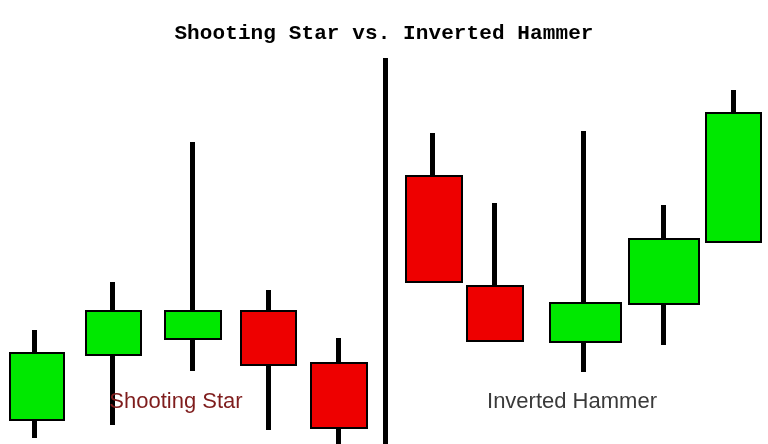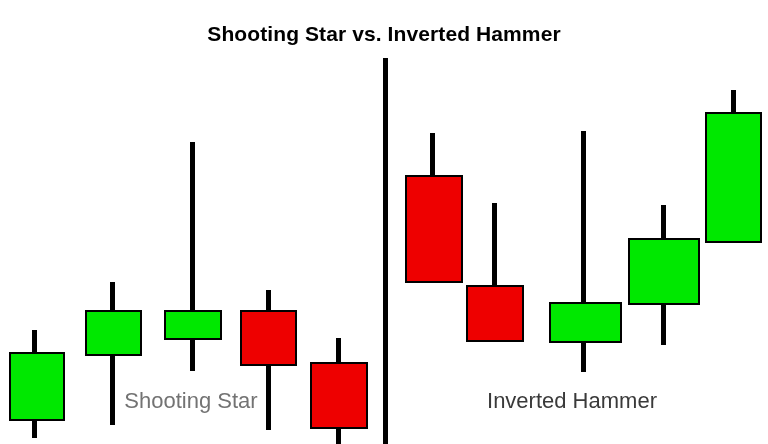--- a/index.html
+++ b/index.html
@@ -14,21 +14,21 @@
     background: #ffffff;
     overflow: hidden;
     font-family: "Liberation Sans", sans-serif;
   }
   #chart-title {
     position: absolute;
     left: 0;
     top: 22px;
     width: 768px;
     text-align: center;
-    font-family: Liberation Sans, sans-serif;
+    font-family: Liberation Mono, monospace;
     font-weight: bold;
     font-size: 21px;
     letter-spacing: 0.1px;
     color: #000000;
     white-space: nowrap;
   }
   #divider {
     position: absolute;
     background: #000000;
   }
@@ -78,21 +78,21 @@
         <div class="body up" style="left: 164px; top: 310px; width: 58px; height: 30px; background: rgb(0, 232, 0); border-color: rgb(0, 0, 0);"></div>
       </div>
       <div class="candle">
         <div class="wick" style="left: 266px; top: 290px; width: 5px; height: 140px; background: rgb(0, 0, 0);"></div>
         <div class="body down" style="left: 240px; top: 310px; width: 57px; height: 56px; background: rgb(238, 0, 0); border-color: rgb(0, 0, 0);"></div>
       </div>
       <div class="candle">
         <div class="wick" style="left: 336px; top: 338px; width: 5px; height: 106px; background: rgb(0, 0, 0);"></div>
         <div class="body down" style="left: 310px; top: 362px; width: 58px; height: 67px; background: rgb(238, 0, 0); border-color: rgb(0, 0, 0);"></div>
       </div>
-      <div class="panel-label" style="left: 41px; top: 388px; width: 300px; color: #737373;">Shooting Star</div>
+      <div class="panel-label" style="left: 26px; top: 388px; width: 300px; color: #7f1d1d;">Shooting Star</div>
       <div class="candle">
         <div class="wick" style="left: 430px; top: 133px; width: 5px; height: 150px; background: rgb(0, 0, 0);"></div>
         <div class="body down" style="left: 405px; top: 175px; width: 58px; height: 108px; background: rgb(238, 0, 0); border-color: rgb(0, 0, 0);"></div>
       </div>
       <div class="candle">
         <div class="wick" style="left: 492px; top: 203px; width: 5px; height: 139px; background: rgb(0, 0, 0);"></div>
         <div class="body down" style="left: 466px; top: 285px; width: 58px; height: 57px; background: rgb(238, 0, 0); border-color: rgb(0, 0, 0);"></div>
       </div>
       <div class="candle">
         <div class="wick" style="left: 581px; top: 131px; width: 5px; height: 241px; background: rgb(0, 0, 0);"></div>

